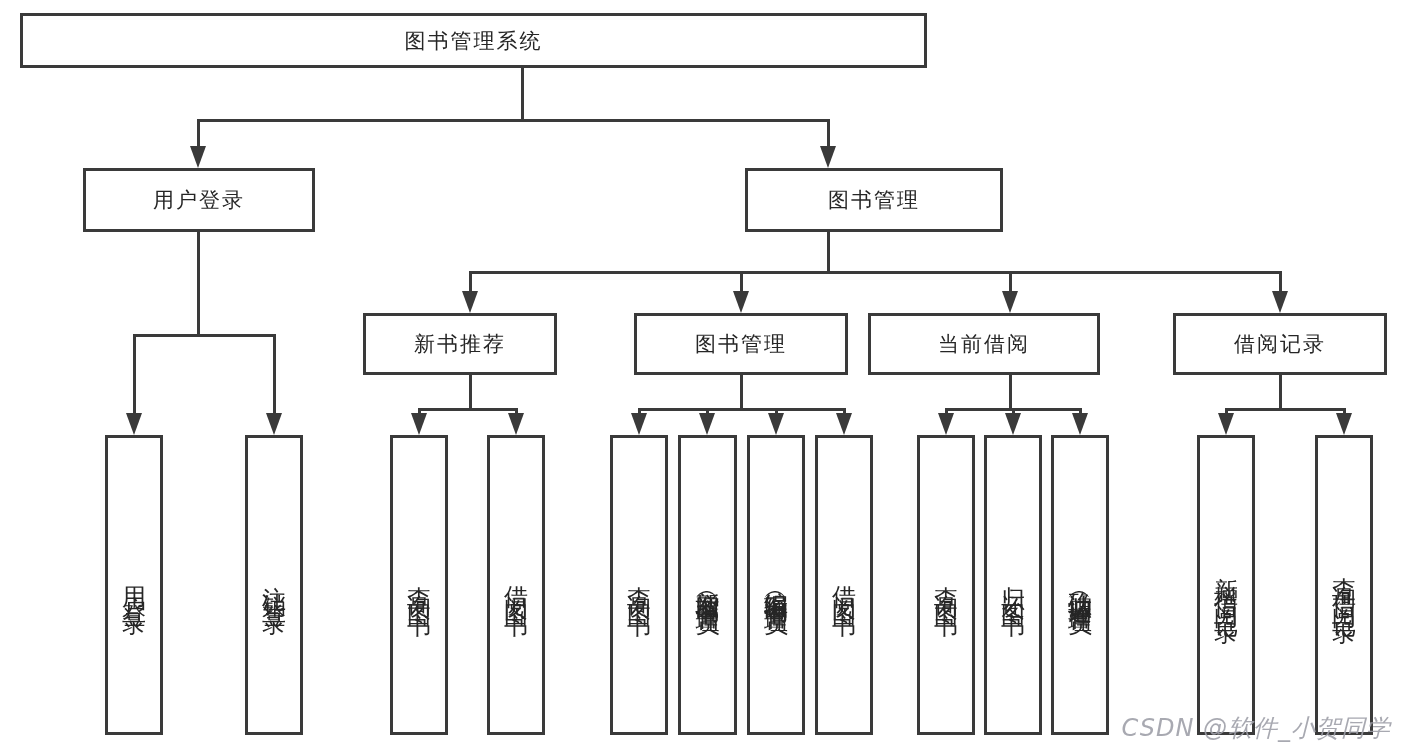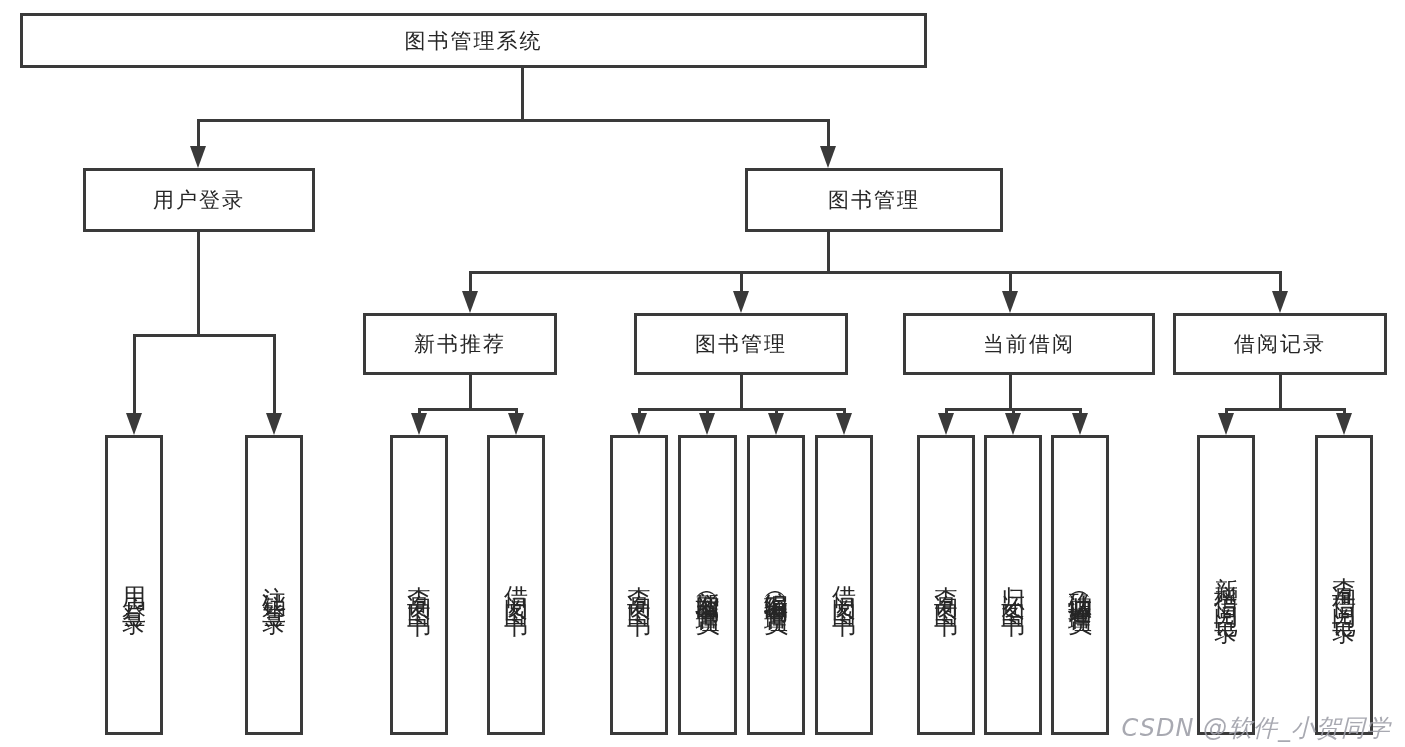--- a/index.html
+++ b/index.html
@@ -79,21 +79,21 @@
   <div class="arrow" style="left:1002px; top:291px;"></div>
   <div class="vline" style="left:1279px; top:271px; height:23px;"></div>
   <div class="arrow" style="left:1272px; top:291px;"></div>
 
   <div class="box" style="left:363px; top:313px; width:194px; height:62px;">
     <span>新书推荐</span>
   </div>
   <div class="box" style="left:634px; top:313px; width:214px; height:62px;">
     <span>图书管理</span>
   </div>
-  <div class="box" style="left:903px; top:313px; width:252px; height:62px;">
+  <div class="box" style="left:868px; top:313px; width:232px; height:62px;">
     <span>当前借阅</span>
   </div>
   <div class="box" style="left:1173px; top:313px; width:214px; height:62px;">
     <span>借阅记录</span>
   </div>
 
   <div class="vline" style="left:469px; top:375px; height:35px;"></div>
   <div class="hline" style="left:418px; top:408px; width:100px;"></div>
   <div class="vline" style="left:418px; top:408px; height:8px;"></div>
   <div class="arrow" style="left:411px; top:413px;"></div>

